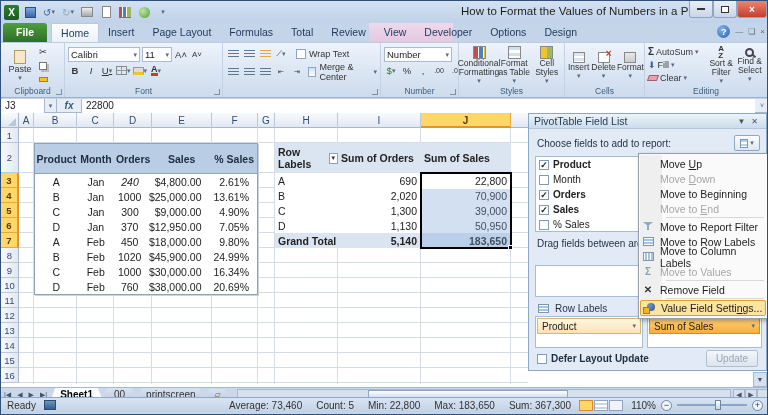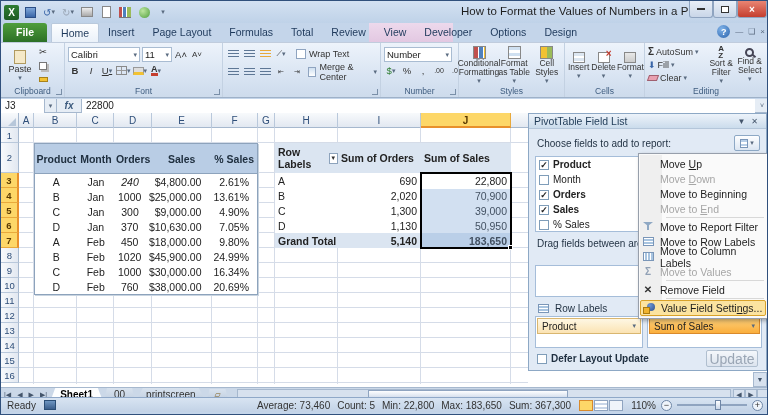--- a/index.html
+++ b/index.html
@@ -148,21 +148,21 @@
   .fitem.on { font-weight:bold; }
   .cb { width:10px; height:10px; border:1px solid #7F9DB9; background:#fff; font-size:9px; line-height:9px;
     text-align:center; color:#222; flex:none; }
   .areahdr { position:absolute; display:flex; align-items:center; gap:4px; color:#1F2F40; }
   .areabox { position:absolute; background:#fff; border:1px solid #A5BDD9; }
   .ffield { position:absolute; height:16px; border:1px solid #D9B66F; background:linear-gradient(#FEF7E4,#FBE3B3);
     display:flex; align-items:center; justify-content:space-between; padding:0 4px; font-size:10px; }
   .ffield.hot { border:1px solid #D98A2B; background:linear-gradient(#FDCF79,#FAAE3C); }
   .defer { position:absolute; left:8px; top:239px; display:flex; align-items:center; gap:4px; font-weight:bold; color:#1F2F40; }
   .updbtn { position:absolute; right:8px; top:236px; width:52px; height:17px; background:linear-gradient(#F4F7FB,#DCE4EE);
-    border:1px solid #B0BfCF; border-radius:2px; color:#9AA6B5; font-size:14px; display:flex; align-items:center; justify-content:center; }
+    border:1px solid #B0BfCF; border-radius:2px; color:#9AA6B5; font-size:10px; display:flex; align-items:center; justify-content:center; }
 
   .ic { width:16px; display:inline-flex; justify-content:center; align-items:center; flex:none; }
   .ic-rows { width:11px; height:9px; border:1px solid #7A96B8; background:repeating-linear-gradient(180deg,#fff 0 1px,#A8C4E0 1px 3px); }
   .ic-cols { width:11px; height:9px; border:1px solid #7A96B8; background:repeating-linear-gradient(90deg,#fff 0 1px,#A8C4E0 1px 3px); }
   .ic-filter { position:relative; width:10px; height:9px; }
   .ic-filter::before { content:""; position:absolute; left:0; top:0; border-left:5px solid transparent;
     border-right:5px solid transparent; border-top:4px solid #8FA8C4; }
   .ic-filter::after { content:""; position:absolute; left:4px; top:3px; width:2px; height:5px; background:#8FA8C4; }
   .ic-sigma { color:#90A0B5; font-weight:bold; font-size:10px; }
   .ic-x { color:#333; font-weight:bold; font-size:10px; }
@@ -194,21 +194,21 @@
     clip-path:polygon(15% 0,85% 0,100% 100%,0 100%); display:flex; align-items:center; justify-content:center; font-size:8px; color:#806020; }
   .hscroll { flex:1; height:12px; margin:0 2px 0 8px; background:#D7E1EE; border:1px solid #A6B8CE;
     position:relative; }
   .hthumb { position:absolute; left:130px; top:0; width:200px; height:10px; background:linear-gradient(#FDFEFF,#C9D6E8); border:1px solid #8FA4C0; }
   .harrow { width:12px; height:12px; background:#D7E1EE; border:1px solid #A6B8CE; font-size:7px; color:#44556B;
     display:flex; align-items:center; justify-content:center; flex:none; }
   .statusbar { position:absolute; left:0; top:396px; width:768px; height:15px;
     background:linear-gradient(#D8E4F2,#C2D2E6); border-top:1px solid #8FA8C8; display:flex; align-items:center;
     font-size:10px; color:#333; }
   .macroi { width:12px; height:10px; background:linear-gradient(#6E96C2,#3A5E8C); border:1px solid #2B4E76; margin-left:8px; }
-  .stats { margin-left:auto; display:flex; gap:7px; }
+  .stats { margin-left:auto; display:flex; gap:14px; }
   .viewics { display:flex; gap:1px; margin:0 8px; }
   .vic { width:14px; height:11px; border:1px solid #8FA4C0; background:#EFF4FA; }
   .vic.active { background:#FDD768; border:1px solid #D98A2B; }
   .vic.b { background:repeating-linear-gradient(180deg,#fff 0 2px,#C9D6E8 2px 4px); }
   .zoomct { display:flex; align-items:center; gap:5px; margin-right:6px; }
   .ztrack { width:70px; height:2px; background:#8FA4C0; position:relative; }
   .zthumb { position:absolute; left:38px; top:-4px; width:6px; height:10px; background:linear-gradient(#FDFEFF,#C9D6E8); border:1px solid #6E86A6; }
   .zbtn { width:11px; height:11px; border-radius:50%; border:1px solid #6E86A6; background:#EFF4FA;
     font-size:9px; line-height:9px; text-align:center; color:#333; }
   u { text-decoration:underline; }
@@ -559,21 +559,21 @@
           <div class="dtc" style="width: 43px; justify-content: center; padding-right: 0px;">C</div>
           <div class="dtc" style="width: 37px; justify-content: center; padding-right: 0px;">Jan</div>
           <div class="dtc" style="width: 38px; justify-content: center; padding-right: 6px;">300</div>
           <div class="dtc" style="width: 60px; justify-content: flex-end; padding-right: 10px;">$9,000.00</div>
           <div class="dtc" style="width: 46px; justify-content: flex-end; padding-right: 8px;">4.90%</div>
         </div>
         <div class="dtr">
           <div class="dtc" style="width: 43px; justify-content: center; padding-right: 0px;">D</div>
           <div class="dtc" style="width: 37px; justify-content: center; padding-right: 0px;">Jan</div>
           <div class="dtc" style="width: 38px; justify-content: center; padding-right: 6px;">370</div>
-          <div class="dtc" style="width: 60px; justify-content: flex-end; padding-right: 10px;">$10,630.00</div>
+          <div class="dtc" style="width: 60px; justify-content: flex-end; padding-right: 10px;">$12,950.00</div>
           <div class="dtc" style="width: 46px; justify-content: flex-end; padding-right: 8px;">7.05%</div>
         </div>
         <div class="dtr">
           <div class="dtc" style="width: 43px; justify-content: center; padding-right: 0px;">A</div>
           <div class="dtc" style="width: 37px; justify-content: center; padding-right: 0px;">Feb</div>
           <div class="dtc" style="width: 38px; justify-content: center; padding-right: 6px;">450</div>
           <div class="dtc" style="width: 60px; justify-content: flex-end; padding-right: 10px;">$18,000.00</div>
           <div class="dtc" style="width: 46px; justify-content: flex-end; padding-right: 8px;">9.80%</div>
         </div>
         <div class="dtr">

